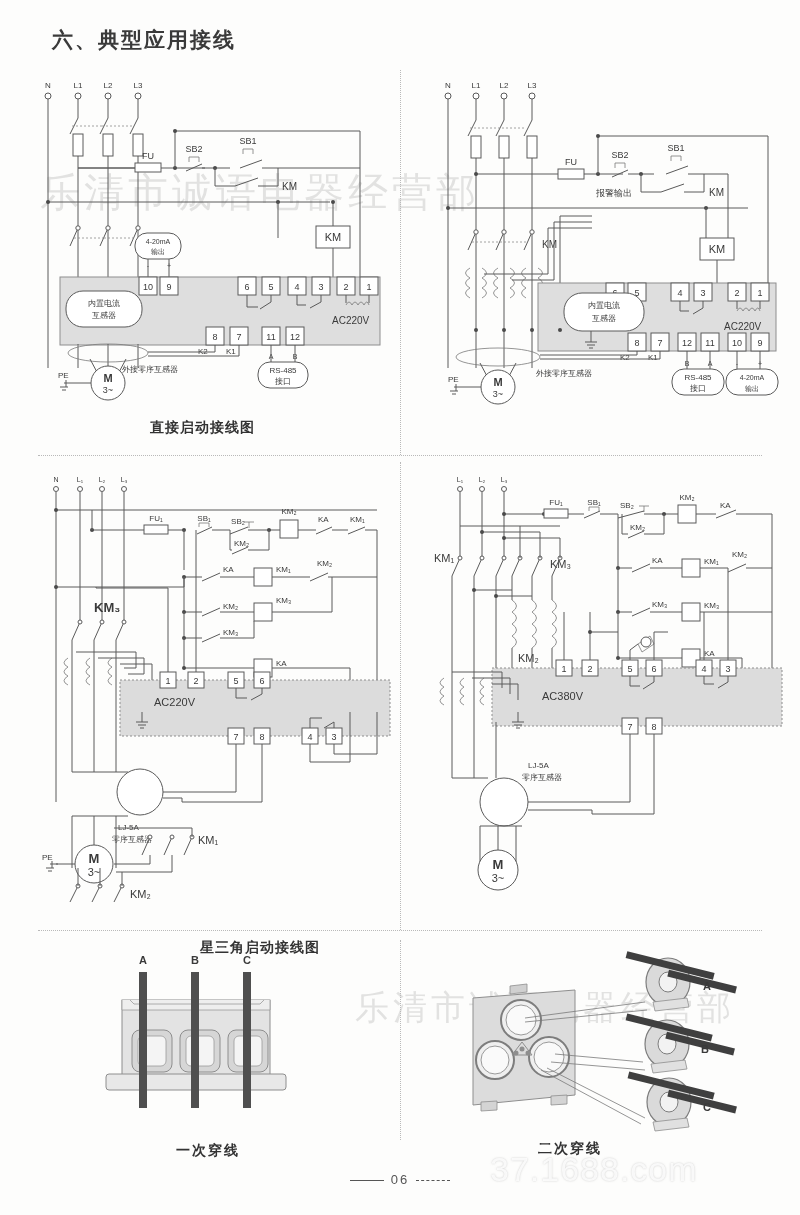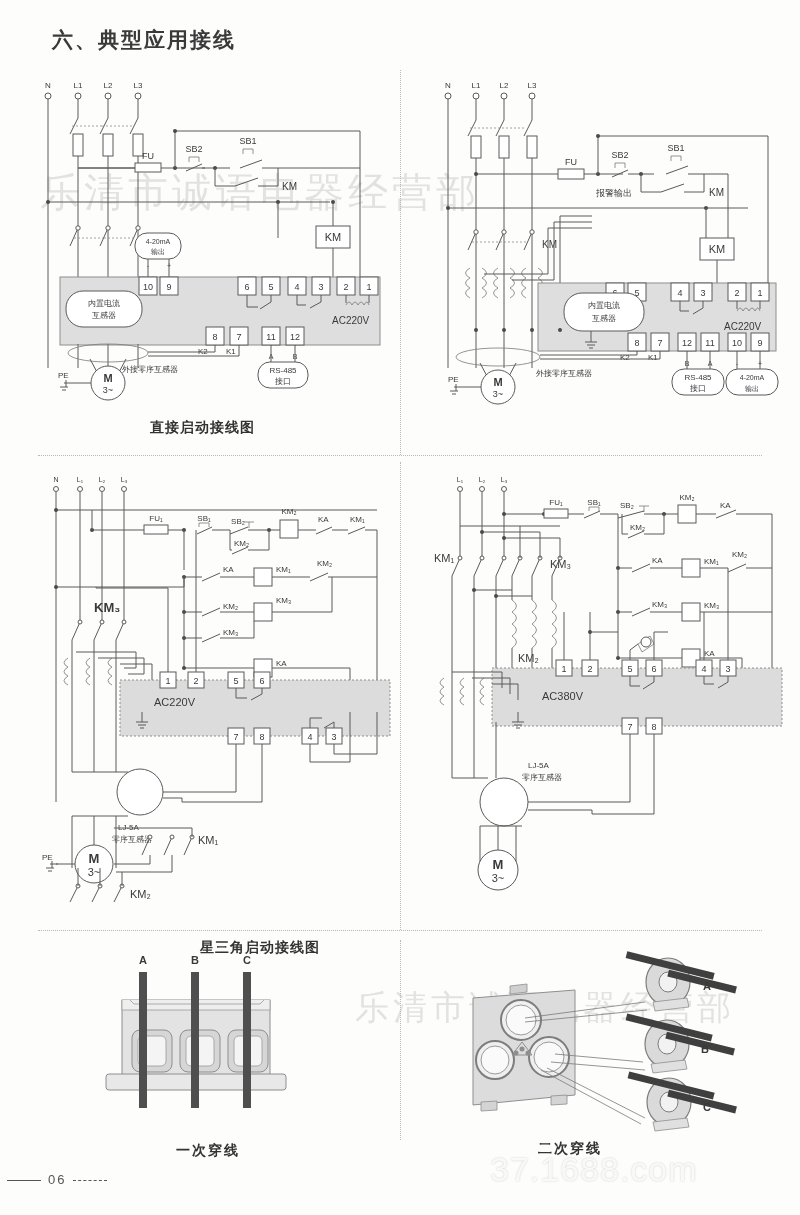--- a/index.html
+++ b/index.html
@@ -71,21 +71,21 @@
   
   .photo{position:absolute;}
   .pcap{
     position:absolute;text-align:center;
     font-size:14px;font-weight:bold;letter-spacing:2px;color:#333;
   }
 
   
   .footer{
     position:absolute;left:0;right:0;top:1172px;
-    text-align:left;font-size:13px;color:#555;letter-spacing:2px;
+    text-align:center;font-size:13px;color:#555;letter-spacing:2px;
   }
   .footer .bar{display:inline-block;width:34px;border-top:1.5px solid #555;
     vertical-align:middle;margin:0 7px;}
   .footer .bar.dashed{border-top:1.5px dashed #555;}
 </style>
 </head>
 <body>
 
 <div class="page">
 

